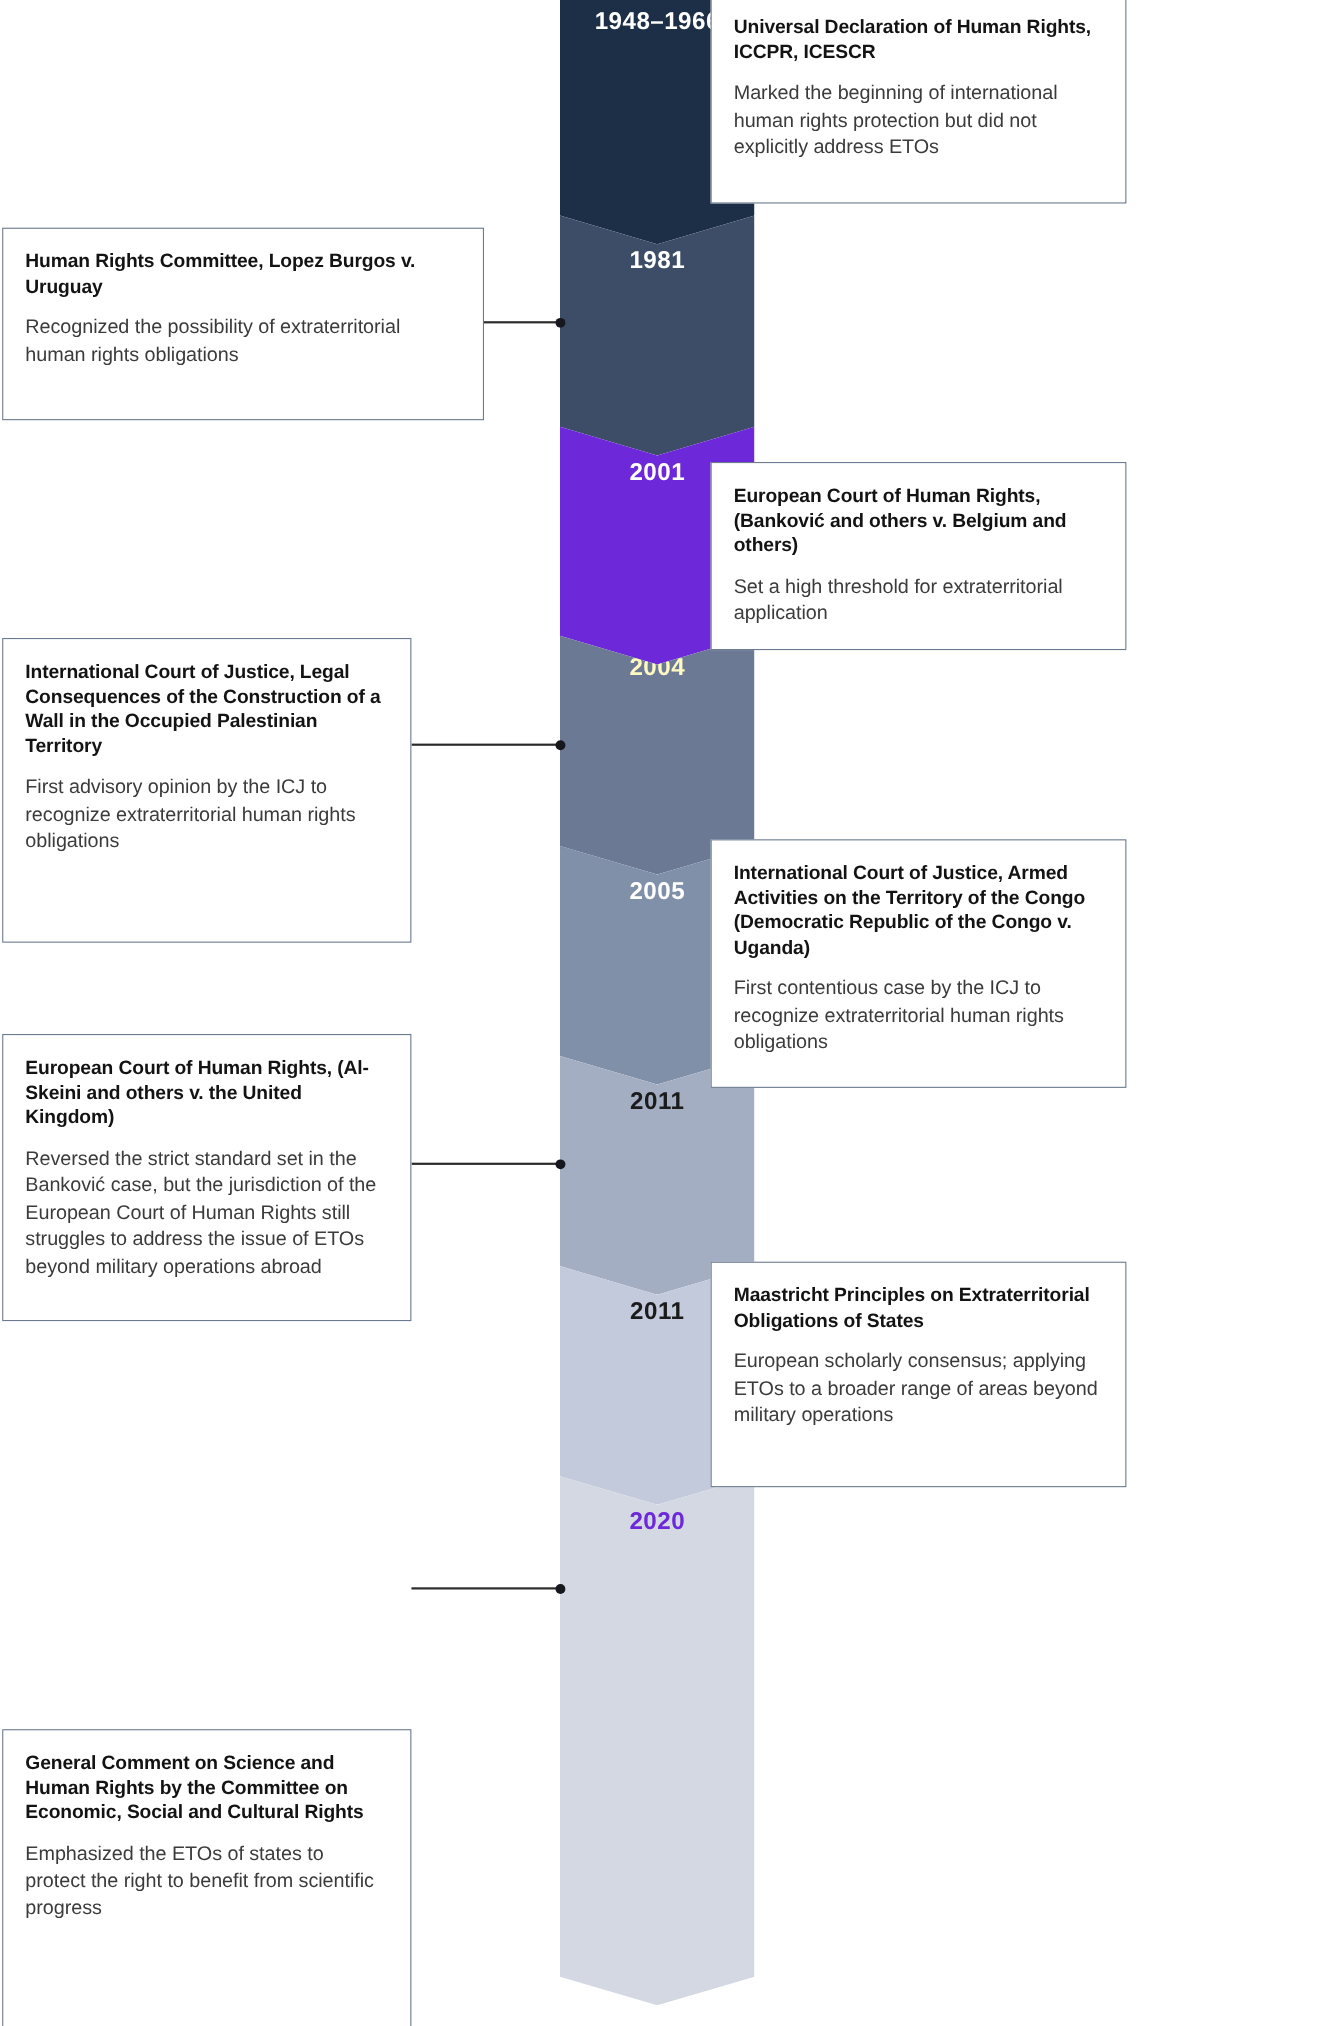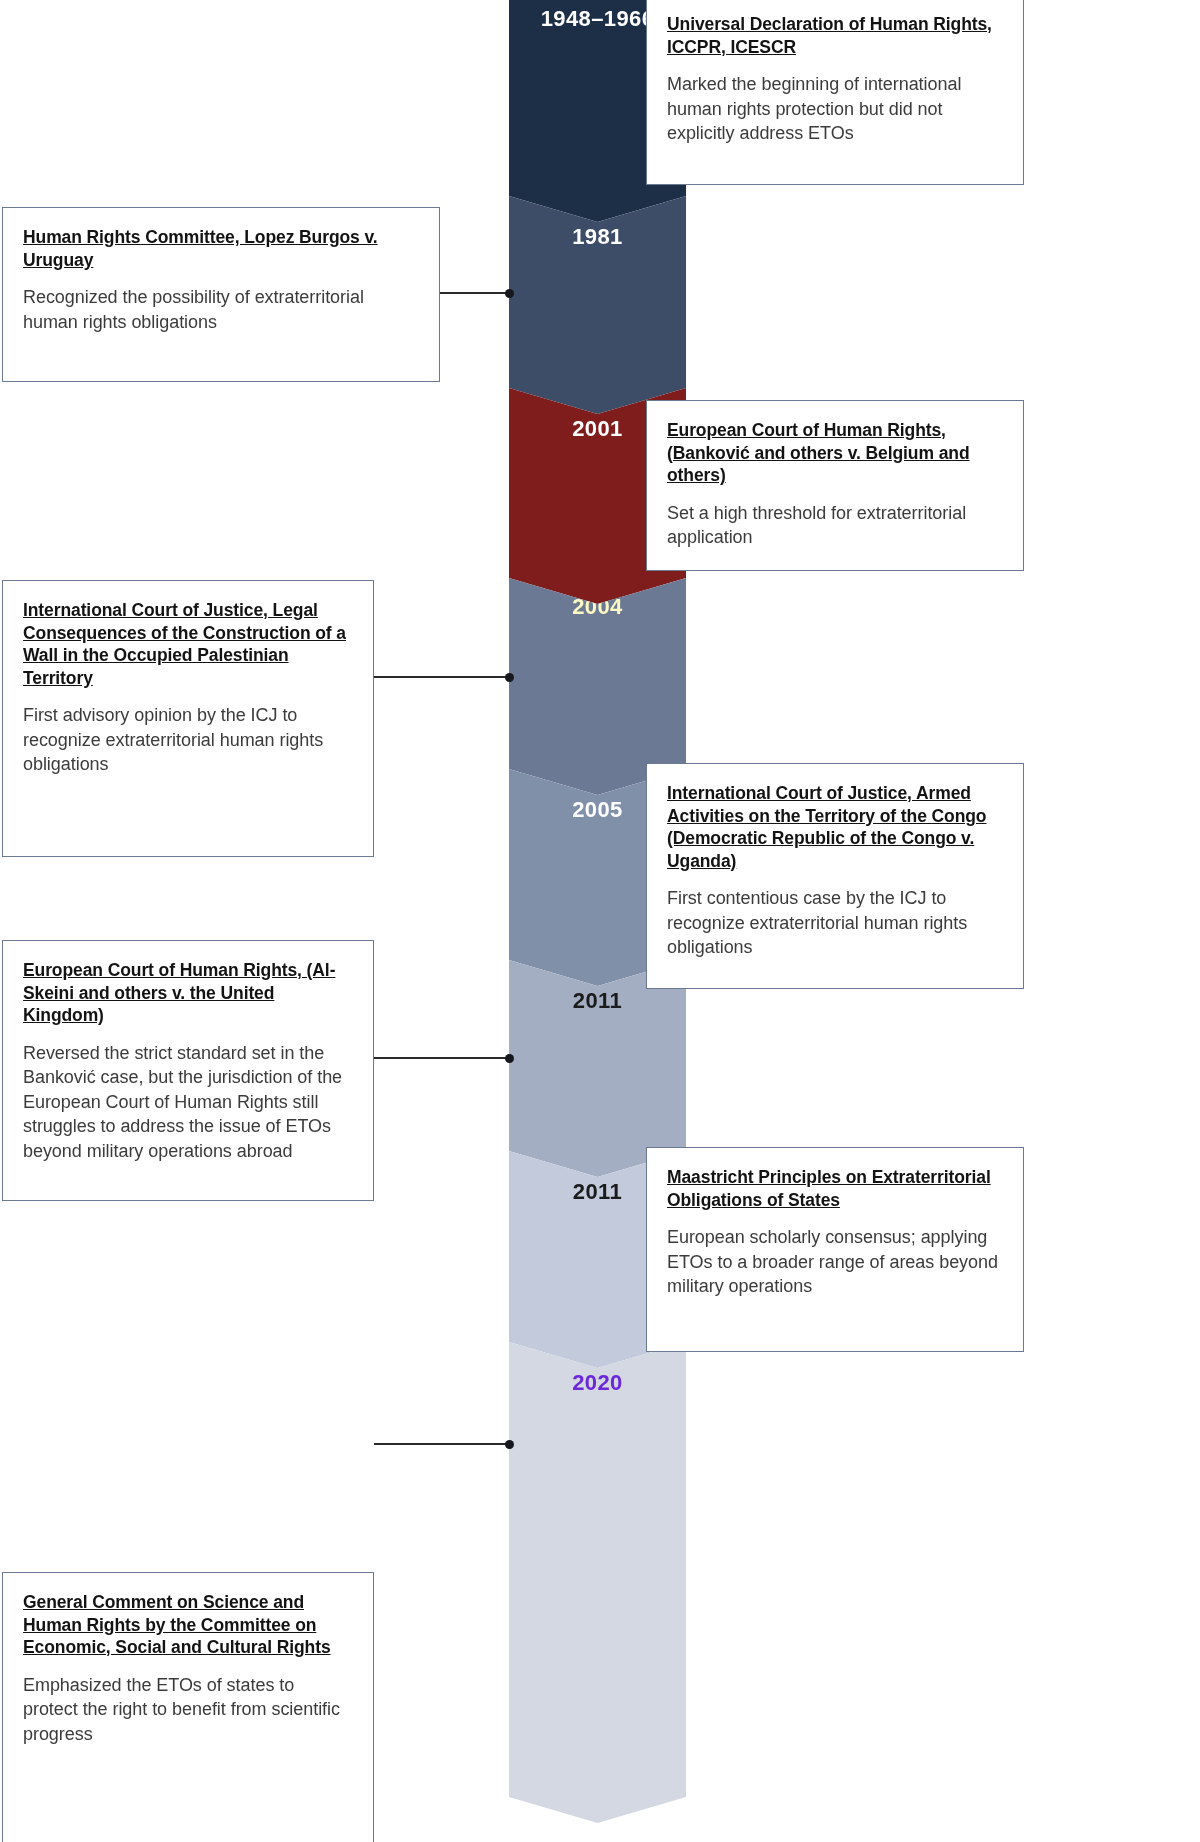--- a/index.html
+++ b/index.html
@@ -49,21 +49,20 @@
     border:1.4px solid #6b7a90;
     padding:18px 20px 20px 20px;
   }
   .callout .c-title{
     font-weight:bold;
     font-size:17.5px;
     line-height:1.29;
     color:#131313;
     margin:0 0 14px 0;
     letter-spacing:-0.1px;
-    text-decoration:underline;
   }
   .callout .c-body{
     font-size:18px;
     line-height:1.36;
     color:#3b3b3b;
     margin:0;
     letter-spacing:-0.05px;
   }
 
   
@@ -85,21 +84,21 @@
 
 <div id="stage">
 
   <div id="timeline">
       <div class="seg" style="top: -6px; height: 228px; background: rgb(29, 46, 71); clip-path: polygon(0px 0px, 100% 0px, 100% 88.596%, 50% 100%, 0px 88.596%);">
         <span class="year" style="color: rgb(255, 255, 255); margin-top: 14px;">1948–1966</span>
       </div>
       <div class="seg" style="top: 196px; height: 218px; background: rgb(61, 77, 104); clip-path: polygon(0px 0px, 50% 11.927%, 100% 0px, 100% 88.073%, 50% 100%, 0px 88.073%);">
         <span class="year" style="color: rgb(255, 255, 255); margin-top: 30px;">1981</span>
       </div>
-      <div class="seg" style="top: 388px; height: 216px; background: #7f1d1d; clip-path: polygon(0px 0px, 50% 12.037%, 100% 0px, 100% 87.963%, 50% 100%, 0px 87.963%);">
+      <div class="seg" style="top: 388px; height: 216px; background: #6d28d9; clip-path: polygon(0px 0px, 50% 12.037%, 100% 0px, 100% 87.963%, 50% 100%, 0px 87.963%);">
         <span class="year" style="color: rgb(255, 255, 255); margin-top: 30px;">2001</span>
       </div>
       <div class="seg" style="top: 578px; height: 217px; background: rgb(107, 121, 148); clip-path: polygon(0px 0px, 50% 11.982%, 100% 0px, 100% 88.018%, 50% 100%, 0px 88.018%);">
         <span class="year" style="color: #fef9c3; ">2004</span>
       </div>
       <div class="seg" style="top: 769px; height: 217px; background: rgb(129, 144, 169); clip-path: polygon(0px 0px, 50% 11.982%, 100% 0px, 100% 88.018%, 50% 100%, 0px 88.018%);">
         <span class="year" style="color: rgb(255, 255, 255); margin-top: 30px;">2005</span>
       </div>
       <div class="seg" style="top: 960px; height: 217px; background: rgb(164, 174, 194); clip-path: polygon(0px 0px, 50% 11.982%, 100% 0px, 100% 88.018%, 50% 100%, 0px 88.018%);">
         <span class="year" style="color: rgb(27, 27, 27); margin-top: 30px;">2011</span>
@@ -133,21 +132,21 @@
 
   <div id="callouts">
       <div class="callout" style="left: 646px; top: -6px; width: 378px; height: 191px; border-color: rgb(107, 122, 144);">
         <p class="c-title">Universal Declaration of Human Rights, ICCPR, ICESCR</p>
         <p class="c-body">Marked the beginning of international human rights protection but did not explicitly address ETOs</p>
       </div>
       <div class="callout" style="left: 2px; top: 207px; width: 438px; height: 175px; border-color: rgb(107, 122, 144);">
         <p class="c-title">Human Rights Committee, Lopez Burgos v. Uruguay</p>
         <p class="c-body">Recognized the possibility of extraterritorial human rights obligations</p>
       </div>
-      <div class="callout" style="left: 646px; top: 400px; width: 378px; height: 171px; border-color: rgb(107, 122, 144);">
+      <div class="callout" style="left: 646px; top: 420px; width: 378px; height: 171px; border-color: rgb(107, 122, 144);">
         <p class="c-title">European Court of Human Rights, (Banković and others v. Belgium and others)</p>
         <p class="c-body">Set a high threshold for extraterritorial application</p>
       </div>
       <div class="callout" style="left: 2px; top: 580px; width: 372px; height: 277px; border-color: rgb(107, 122, 144);">
         <p class="c-title">International Court of Justice, Legal Consequences of the Construction of a Wall in the Occupied Palestinian Territory</p>
         <p class="c-body">First advisory opinion by the ICJ to recognize extraterritorial human rights obligations</p>
       </div>
       <div class="callout" style="left: 646px; top: 763px; width: 378px; height: 226px; border-color: rgb(107, 122, 144);">
         <p class="c-title">International Court of Justice, Armed Activities on the Territory of the Congo (Democratic Republic of the Congo v. Uganda)</p>
         <p class="c-body">First contentious case by the ICJ to recognize extraterritorial human rights obligations</p>

